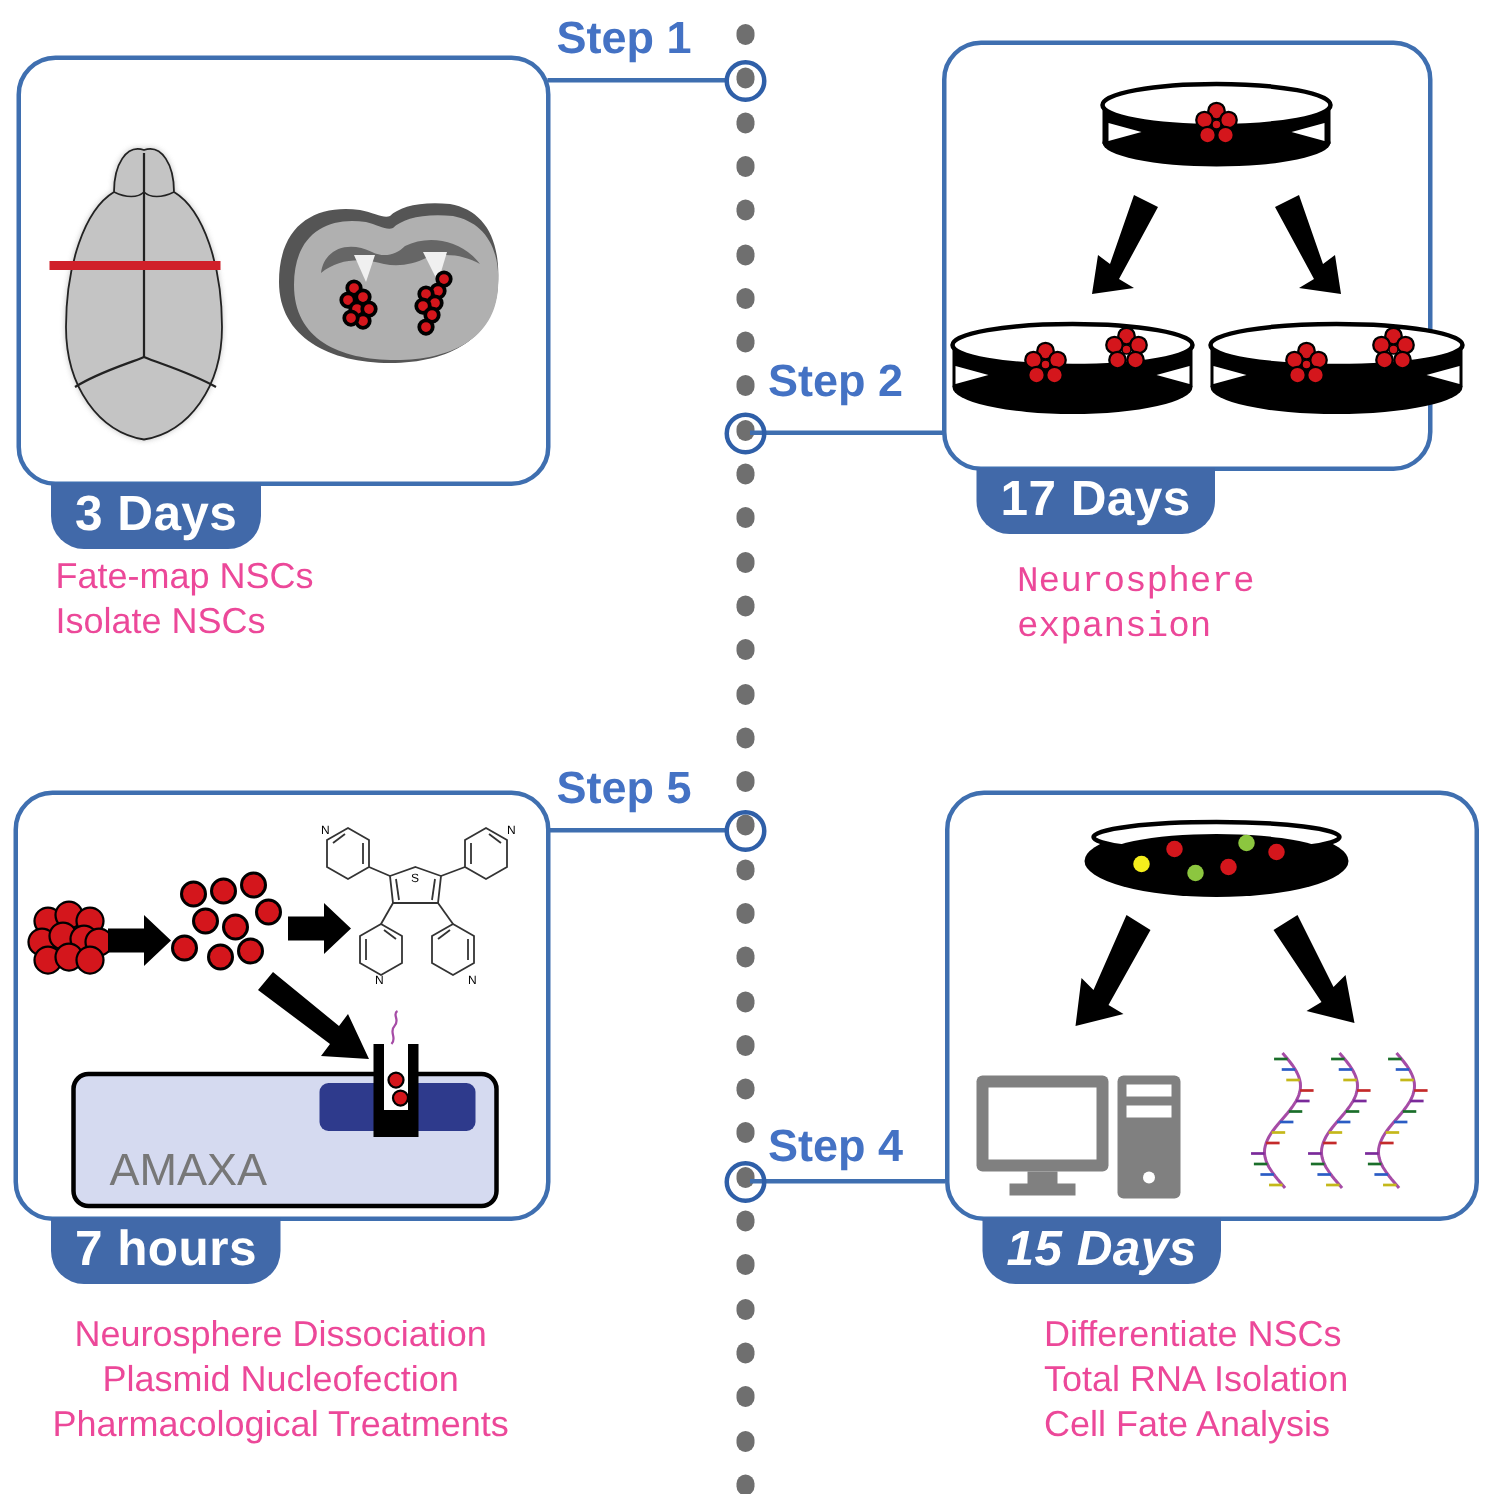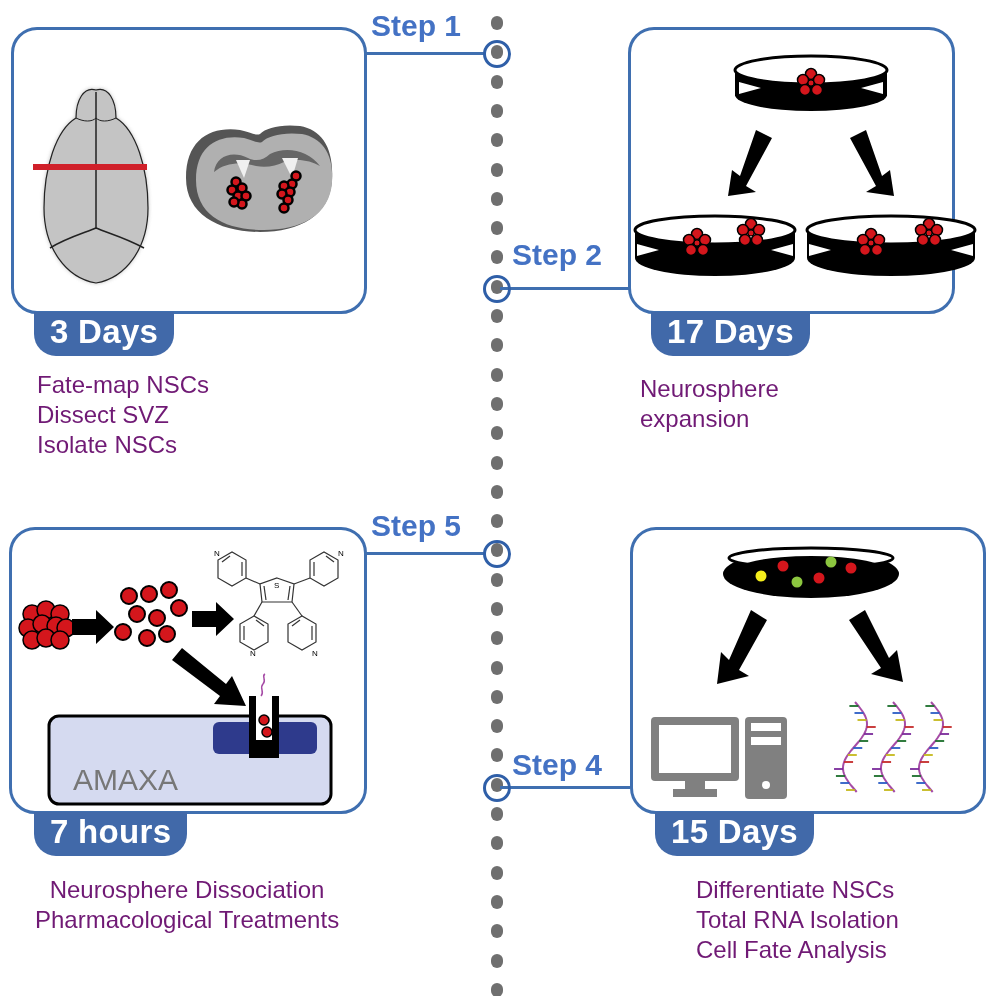--- a/index.html
+++ b/index.html
@@ -2,21 +2,21 @@
 <html><head>
 <meta charset="utf-8">
 <style>
   html, body { margin: 0; padding: 0; background: #ffffff; }
   body { width: 996px; height: 996px; position: relative; overflow: hidden;
          font-family: "Liberation Sans", sans-serif; }
   .box { position: absolute; border: 3px solid #3f6fb0; border-radius: 26px; background: #fff; box-sizing: border-box; }
   .badge { position: absolute; background: #4169a9; color: #fff; font-weight: bold; font-size: 33px;
            line-height: 40px; height: 44px; padding: 0 16px; box-sizing: border-box;
            border-radius: 0 0 22px 22px; letter-spacing: 0.3px; }
-  .desc { position: absolute; font-size: 24px; line-height: 30px; color: #701a75; }
+  .desc { position: absolute; font-size: 24px; line-height: 30px; color: #ec4899; }
   .desc div { white-space: nowrap; }
   .step { position: absolute; font-size: 30px; font-weight: bold; color: #4472c4; }
   .connector { position: absolute; height: 3px; background: #3f6fb0; }
   .ring { position: absolute; width: 28px; height: 28px; border: 3px solid #2f5fa8; border-radius: 50%;
           box-sizing: border-box; background: transparent; }
   .dot { position: absolute; width: 12px; height: 14px; border-radius: 6px; background: #6f6f6f; }
   svg { position: absolute; overflow: visible; }
 </style>
 </head>
 <body>
@@ -54,21 +54,21 @@
     <div class="dot" style="left: 491px; top: 866px; background: rgb(111, 111, 111);"></div>
     <div class="dot" style="left: 491px; top: 895px; background: rgb(111, 111, 111);"></div>
     <div class="dot" style="left: 491px; top: 924px; background: rgb(111, 111, 111);"></div>
     <div class="dot" style="left: 491px; top: 954px; background: rgb(111, 111, 111);"></div>
     <div class="dot" style="left: 491px; top: 983px; background: rgb(111, 111, 111);"></div>
   </div>
 
 <div class="step" style="left:371px; top:9px;">Step 1</div>
 <div class="connector" style="left:365px; top:52px; width:120px;"></div>
 <div class="ring" style="left:483px; top:40px;"></div>
-<div class="box" style="left:11px; top:27px; width:356px; height:287px;">
+<div class="box" style="left:11px; top:37px; width:356px; height:287px;">
   <svg style="left:22px; top:48px;" width="120" height="220" viewBox="0 0 120 220">
     <defs>
       <filter id="sh" x="-20%" y="-20%" width="140%" height="140%">
           <feGaussianBlur stdDeviation="2"></feGaussianBlur>
         </filter>
     </defs>
     <path d="M60 12 C48 8 40 22 40 40 C20 52 8 90 8 130 C8 170 30 200 60 205 C90 200 112 170 112 130 C112 90 100 52 80 40 C80 22 72 8 60 12 Z" fill="#777" filter="url(#sh)" opacity="0.6"></path>
     <path d="M60 12 C48 8 40 22 40 40 C20 52 8 90 8 130 C8 170 30 200 60 205 C90 200 112 170 112 130 C112 90 100 52 80 40 C80 22 72 8 60 12 Z" fill="#c4c4c4" stroke="#222" stroke-width="1.2"></path>
     <path d="M60 14 L60 150" stroke="#222" stroke-width="1.5" fill="none"></path>
     <path d="M40 40 C48 44 56 44 60 40 C64 44 72 44 80 40" stroke="#222" stroke-width="1" fill="none"></path>
@@ -97,21 +97,20 @@
         <circle cx="110" cy="72" r="4.5" fill="#d4161c" stroke="#000" stroke-width="2.5"></circle>
         <circle cx="102" cy="74" r="4.5" fill="#d4161c" stroke="#000" stroke-width="2.5"></circle>
         <circle cx="108" cy="80" r="4.5" fill="#d4161c" stroke="#000" stroke-width="2.5"></circle>
         <circle cx="104" cy="88" r="4.5" fill="#d4161c" stroke="#000" stroke-width="2.5"></circle>
       </g>
   </svg>
   <div class="badge" style="left:20px; top:282px;">3 Days</div>
 </div>
 <div class="desc" style="left:37px; top:370px;">
   <div>Fate-map NSCs</div>
-  <div>Dissect SVZ</div>
   <div>Isolate NSCs</div>
 </div>
 
 <div class="step" style="left:512px; top:238px;">Step 2</div>
 <div class="connector" style="left:500px; top:287px; width:130px;"></div>
 <div class="ring" style="left:483px; top:275px;"></div>
 <div class="box" style="left:628px; top:27px; width:327px; height:287px;">
   <svg style="left:100px; top:20px;" width="160" height="70" viewBox="0 0 160 70">
     <ellipse cx="80" cy="45" rx="76" ry="16" fill="#000"></ellipse>
     <rect x="4" y="20" width="152" height="26" fill="#000"></rect>
@@ -171,21 +170,21 @@
         <circle cx="8" cy="2" r="5.5" fill="#d4161c" stroke="#000" stroke-width="1.5"></circle>
         <circle cx="0" cy="8" r="5.5" fill="#d4161c" stroke="#000" stroke-width="1.5"></circle>
         <circle cx="16" cy="8" r="5.5" fill="#d4161c" stroke="#000" stroke-width="1.5"></circle>
         <circle cx="2" cy="18" r="5.5" fill="#d4161c" stroke="#000" stroke-width="1.5"></circle>
         <circle cx="14" cy="18" r="5.5" fill="#d4161c" stroke="#000" stroke-width="1.5"></circle>
         <circle cx="8" cy="11" r="3" fill="#d4161c" stroke="#000" stroke-width="1"></circle>
       </g>
   </svg>
   <div class="badge" style="left:20px; top:282px;">17 Days</div>
 </div>
-<div class="desc" style="left:640px; top:374px;">
+<div class="desc" style="left:678px; top:374px;font-family:Liberation Mono, monospace;">
   <div>Neurosphere</div>
   <div>expansion</div>
 </div>
 
 <div class="step" style="left:371px; top:509px;">Step 5</div>
 <div class="connector" style="left:365px; top:552px; width:120px;"></div>
 <div class="ring" style="left:483px; top:540px;"></div>
 <div class="box" style="left:9px; top:527px; width:358px; height:287px;">
   <svg style="left:6px; top:68px;" width="60" height="56" viewBox="0 0 60 56" id="cluster">
       <circle cx="14" cy="16" r="9" fill="#d4161c" stroke="#000" stroke-width="1.5"></circle>
@@ -261,20 +260,21 @@
     <rect x="209" y="-14" width="16" height="44" fill="#fff"></rect>
     <circle cx="217" cy="10" r="5" fill="#d4161c" stroke="#000" stroke-width="1.5"></circle>
     <circle cx="220" cy="22" r="5" fill="#d4161c" stroke="#000" stroke-width="1.5"></circle>
     <path d="M214 -14 C218 -18 212 -22 216 -26 C220 -30 214 -34 218 -36" stroke="#a64ca6" stroke-width="1.5" fill="none"></path>
     <text x="26" y="80" font-family="Liberation Sans, sans-serif" font-size="30" fill="#777">AMAXA</text>
   </svg>
   <div class="badge" style="left:22px; top:282px;">7 hours</div>
 </div>
 <div class="desc" style="left:35px; top:875px;text-align:center;">
   <div>Neurosphere Dissociation</div>
+  <div>Plasmid Nucleofection</div>
   <div>Pharmacological Treatments</div>
 </div>
 
 <div class="step" style="left:512px; top:748px;">Step 4</div>
 <div class="connector" style="left:500px; top:786px; width:130px;"></div>
 <div class="ring" style="left:483px; top:774px;"></div>
 <div class="box" style="left:630px; top:527px; width:356px; height:287px;">
   <svg style="left:88px; top:12px;" width="180" height="60" viewBox="0 0 180 60">
     <ellipse cx="90" cy="32" rx="88" ry="24" fill="#000"></ellipse>
     <ellipse cx="90" cy="16" rx="82" ry="10" fill="#fff" stroke="#000" stroke-width="3"></ellipse>
@@ -337,19 +337,19 @@
       <line x1="107.0617643147799" x2="116.0617643147799" y1="32" y2="32" stroke="#7a2a9a" stroke-width="1.8"></line>
       <line x1="102.18096595515236" x2="111.18096595515236" y1="39" y2="39" stroke="#1a6e2a" stroke-width="1.8"></line>
       <line x1="96.27652131341819" x2="105.27652131341819" y1="46" y2="46" stroke="#2a5cc4" stroke-width="1.8"></line>
       <line x1="90.79404436257978" x2="99.79404436257978" y1="53" y2="53" stroke="#c4b81a" stroke-width="1.8"></line>
       <line x1="87.07583666827061" x2="96.07583666827061" y1="60" y2="60" stroke="#c42a2a" stroke-width="1.8"></line>
       <line x1="86.03224515108431" x2="77.03224515108431" y1="67" y2="67" stroke="#7a2a9a" stroke-width="1.8"></line>
       <line x1="87.91877741095468" x2="78.91877741095468" y1="74" y2="74" stroke="#1a6e2a" stroke-width="1.8"></line>
       <line x1="92.2735445555527" x2="83.2735445555527" y1="81" y2="81" stroke="#2a5cc4" stroke-width="1.8"></line>
       <line x1="98.03034771006706" x2="89.03034771006706" y1="88" y2="88" stroke="#c4b81a" stroke-width="1.8"></line>
     </svg>
-  <div class="badge" style="left:22px; top:282px;">15 Days</div>
+  <div class="badge" style="left:22px; top:282px;font-style:italic;">15 Days</div>
 </div>
 <div class="desc" style="left:696px; top:875px;">
   <div>Differentiate NSCs</div>
   <div>Total RNA Isolation</div>
   <div>Cell Fate Analysis</div>
 </div>
 
 </body></html>

